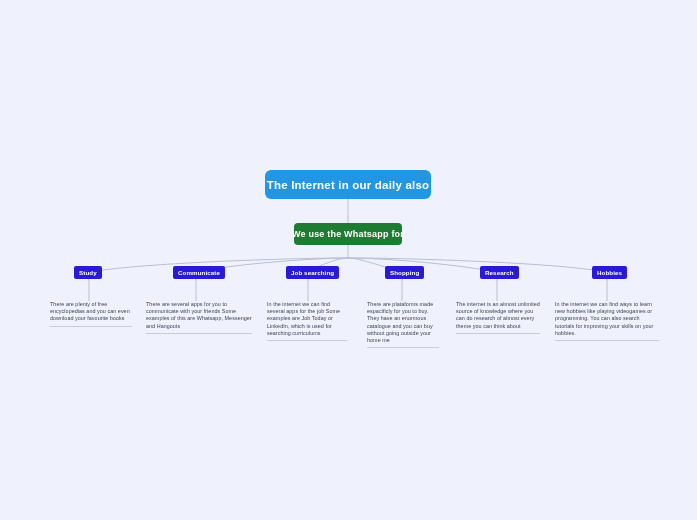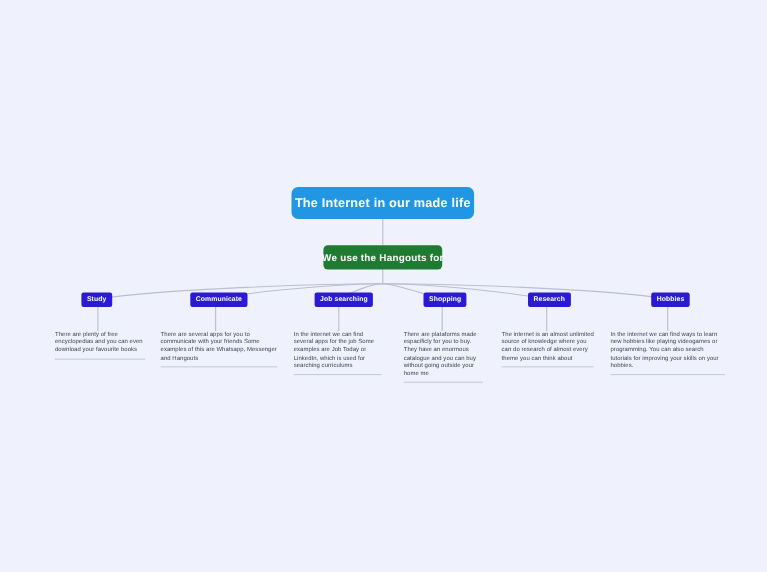--- a/index.html
+++ b/index.html
@@ -120,23 +120,23 @@
     <path d="M348,258 C400,258 550,262 607,272" stroke="#b9bed0" stroke-width="1" fill="none"></path>
 
     <path d="M89,279 L89,301" stroke="#b9bed0" stroke-width="1" fill="none"></path>
     <path d="M196,279 L196,301" stroke="#b9bed0" stroke-width="1" fill="none"></path>
     <path d="M308,279 L308,301" stroke="#b9bed0" stroke-width="1" fill="none"></path>
     <path d="M402,279 L402,301" stroke="#b9bed0" stroke-width="1" fill="none"></path>
     <path d="M497,279 L497,301" stroke="#b9bed0" stroke-width="1" fill="none"></path>
     <path d="M607,279 L607,301" stroke="#b9bed0" stroke-width="1" fill="none"></path>
   </svg>
 
-  <div class="node node-root">The Internet in our made life</div>
+  <div class="node node-root">The Internet in our daily also</div>
 
-  <div class="node node-branch">We use the Hangouts for</div>
+  <div class="node node-branch">We use the Whatsapp for</div>
 
   <div class="badge" style="left:74px;">Study</div>
   <div class="badge" style="left:173px;">Communicate</div>
   <div class="badge" style="left:286px;">Job searching</div>
   <div class="badge" style="left:385px;">Shopping</div>
   <div class="badge" style="left:480px;">Research</div>
   <div class="badge" style="left:592px;">Hobbies</div>
 
   <div class="leaf" style="left:50px; width:82px;">
     <span class="leaf-text">There are plenty of free encyclopedias and you can even download your favourite books</span>

